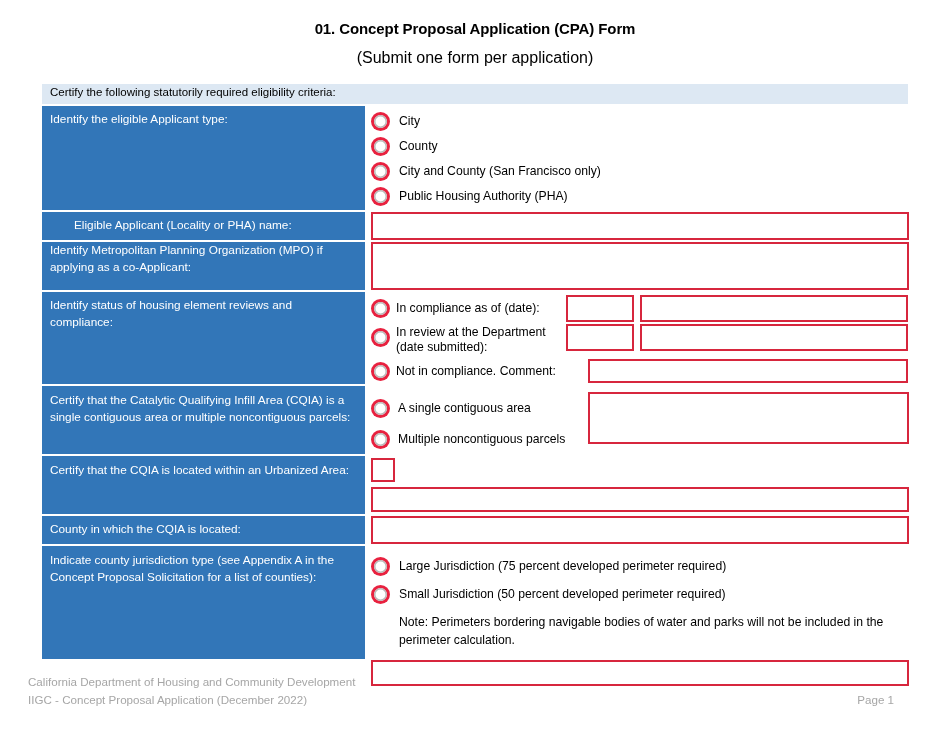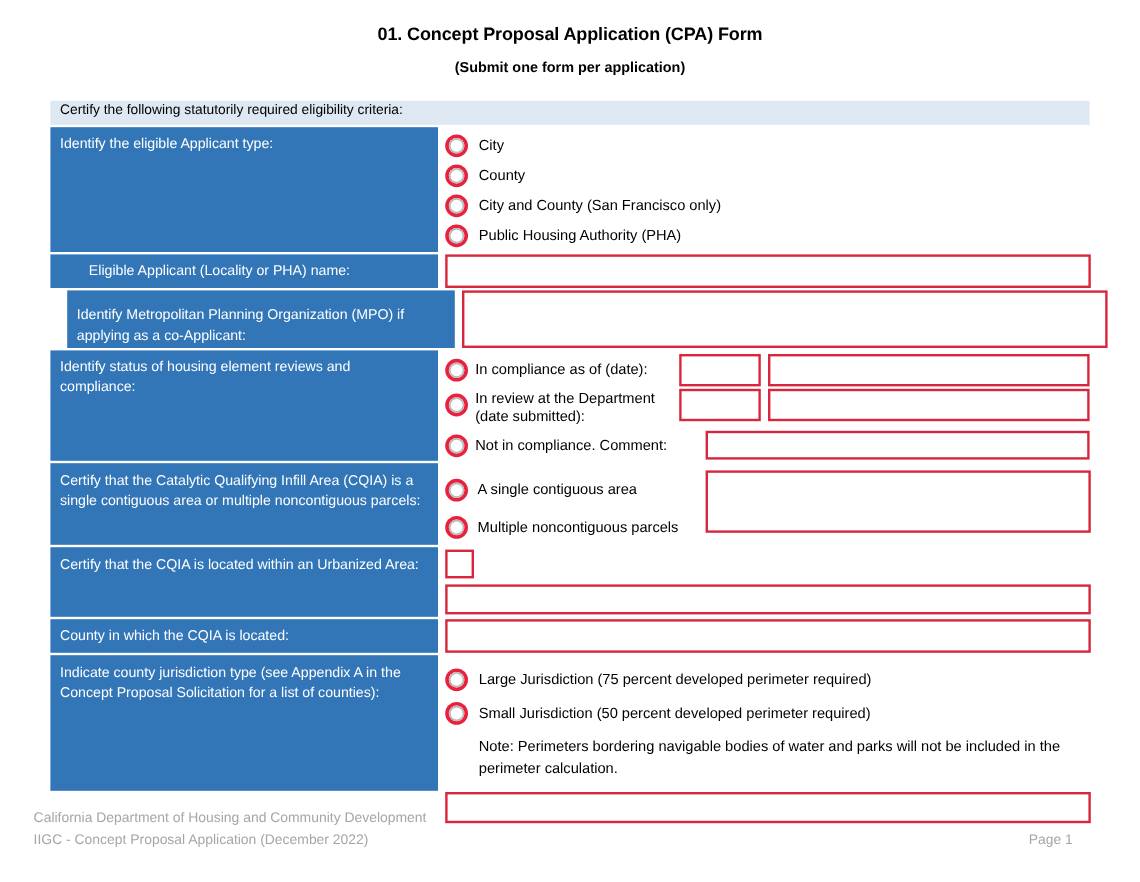--- a/index.html
+++ b/index.html
@@ -24,22 +24,22 @@
     text-align: center;
     font-size: 15px;
     font-weight: bold;
     letter-spacing: -0.1px;
   }
   .doc-subtitle {
     position: absolute;
     left: 0; top: 49px;
     width: 950px;
     text-align: center;
-    font-size: 12px;
-    font-weight: bold;
+    font-size: 16px;
+    font-weight: normal;
   }
 
   
   .form {
     position: absolute;
     left: 42px;
     top: 84px;
     width: 866px;
   }
 
@@ -162,21 +162,21 @@
   </div>
 
   <div class="row">
     <div class="lbl" style="height:28px;padding-top:5px;padding-left:32px;">Eligible Applicant (Locality or PHA) name:</div>
     <div class="fields" style="height:28px;">
       <input class="inp" type="text" style="width: 538px; height: 28px; padding: 0px 6px; font-size: 12px; font-family: &quot;Liberation Sans&quot;, sans-serif;" value="">
     </div>
   </div>
 
   <div class="row">
-    <div class="lbl" style="height:48px;padding-top:12px;margin-left:14px;">Identify Metropolitan Planning Organization (MPO) if applying as a co-Applicant:</div>
+    <div class="lbl" style="height:48px;padding-top:0;">Identify Metropolitan Planning Organization (MPO) if applying as a co-Applicant:</div>
     <div class="fields" style="height:48px;">
       <textarea class="inp" style="width: 538px; height: 48px; padding: 4px 6px; font-size: 12px; resize: none; font-family: &quot;Liberation Sans&quot;, sans-serif;"></textarea>
     </div>
   </div>
 
   <div class="row">
     <div class="lbl" style="height:92px;padding-top:5px;">Identify status of housing element reviews and compliance:</div>
     <div class="fields" style="height:92px;">
 
       <div style="display:flex;align-items:center;height:28px;margin-top:2px;">

